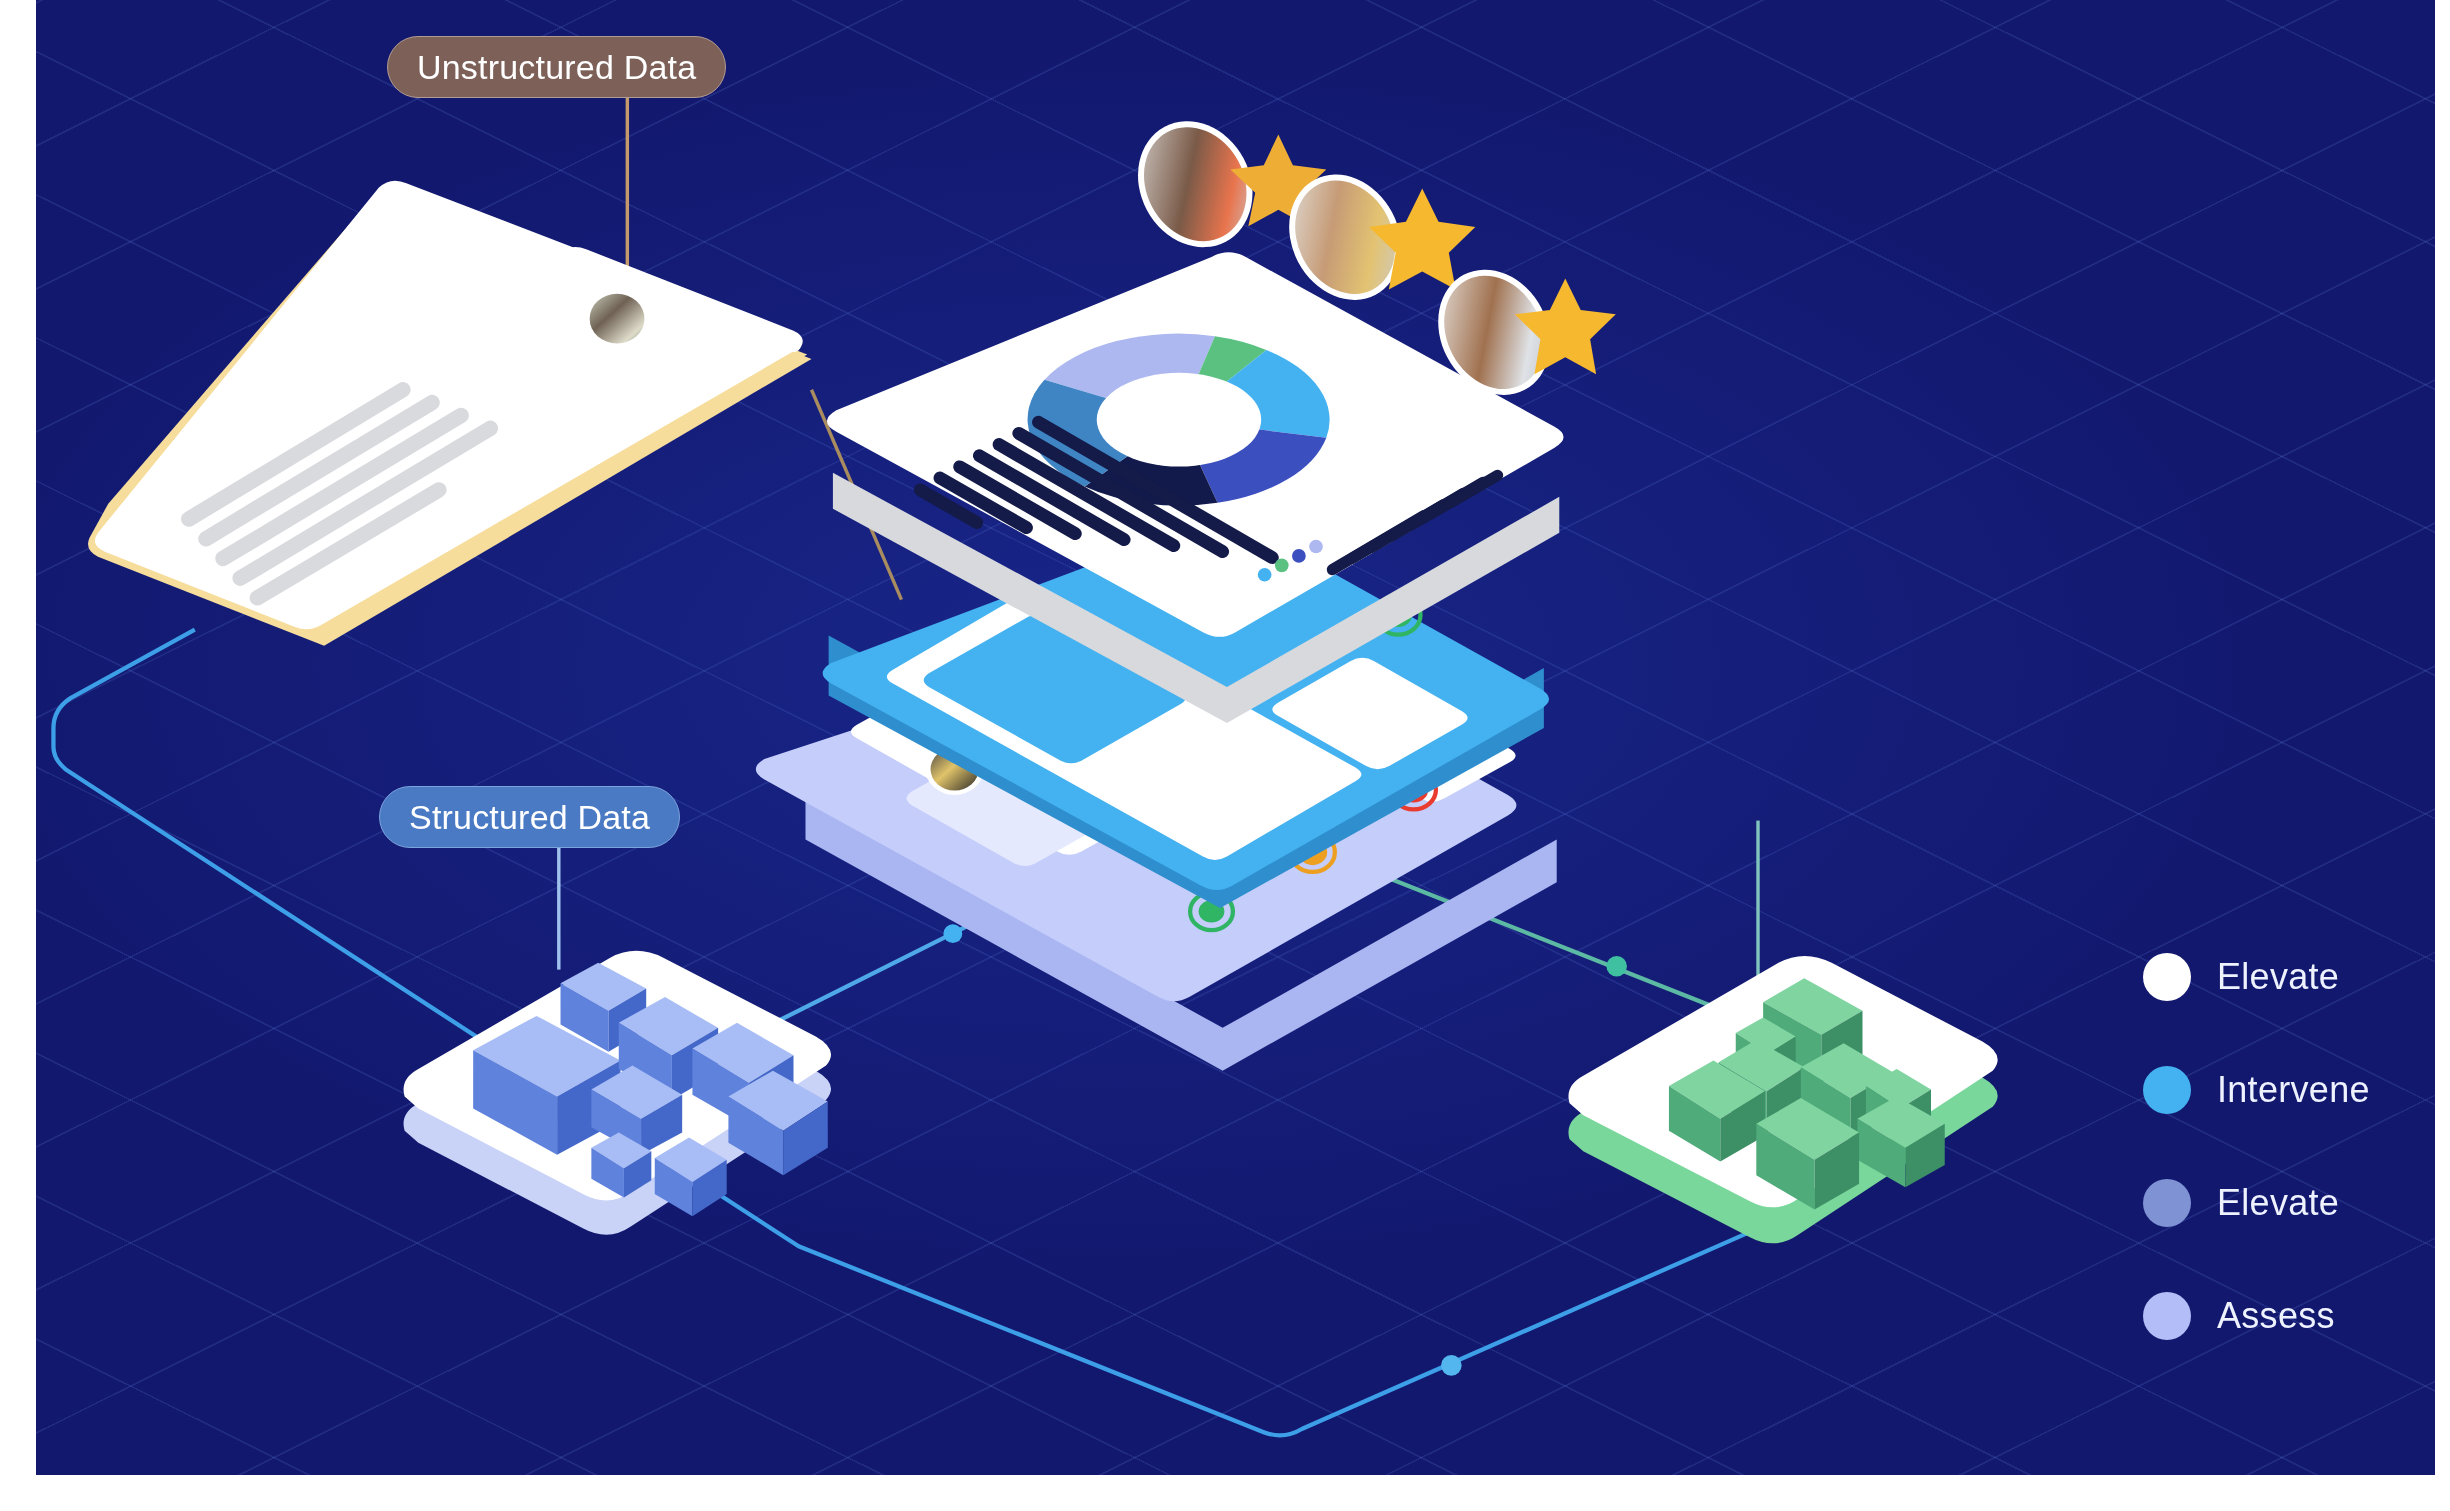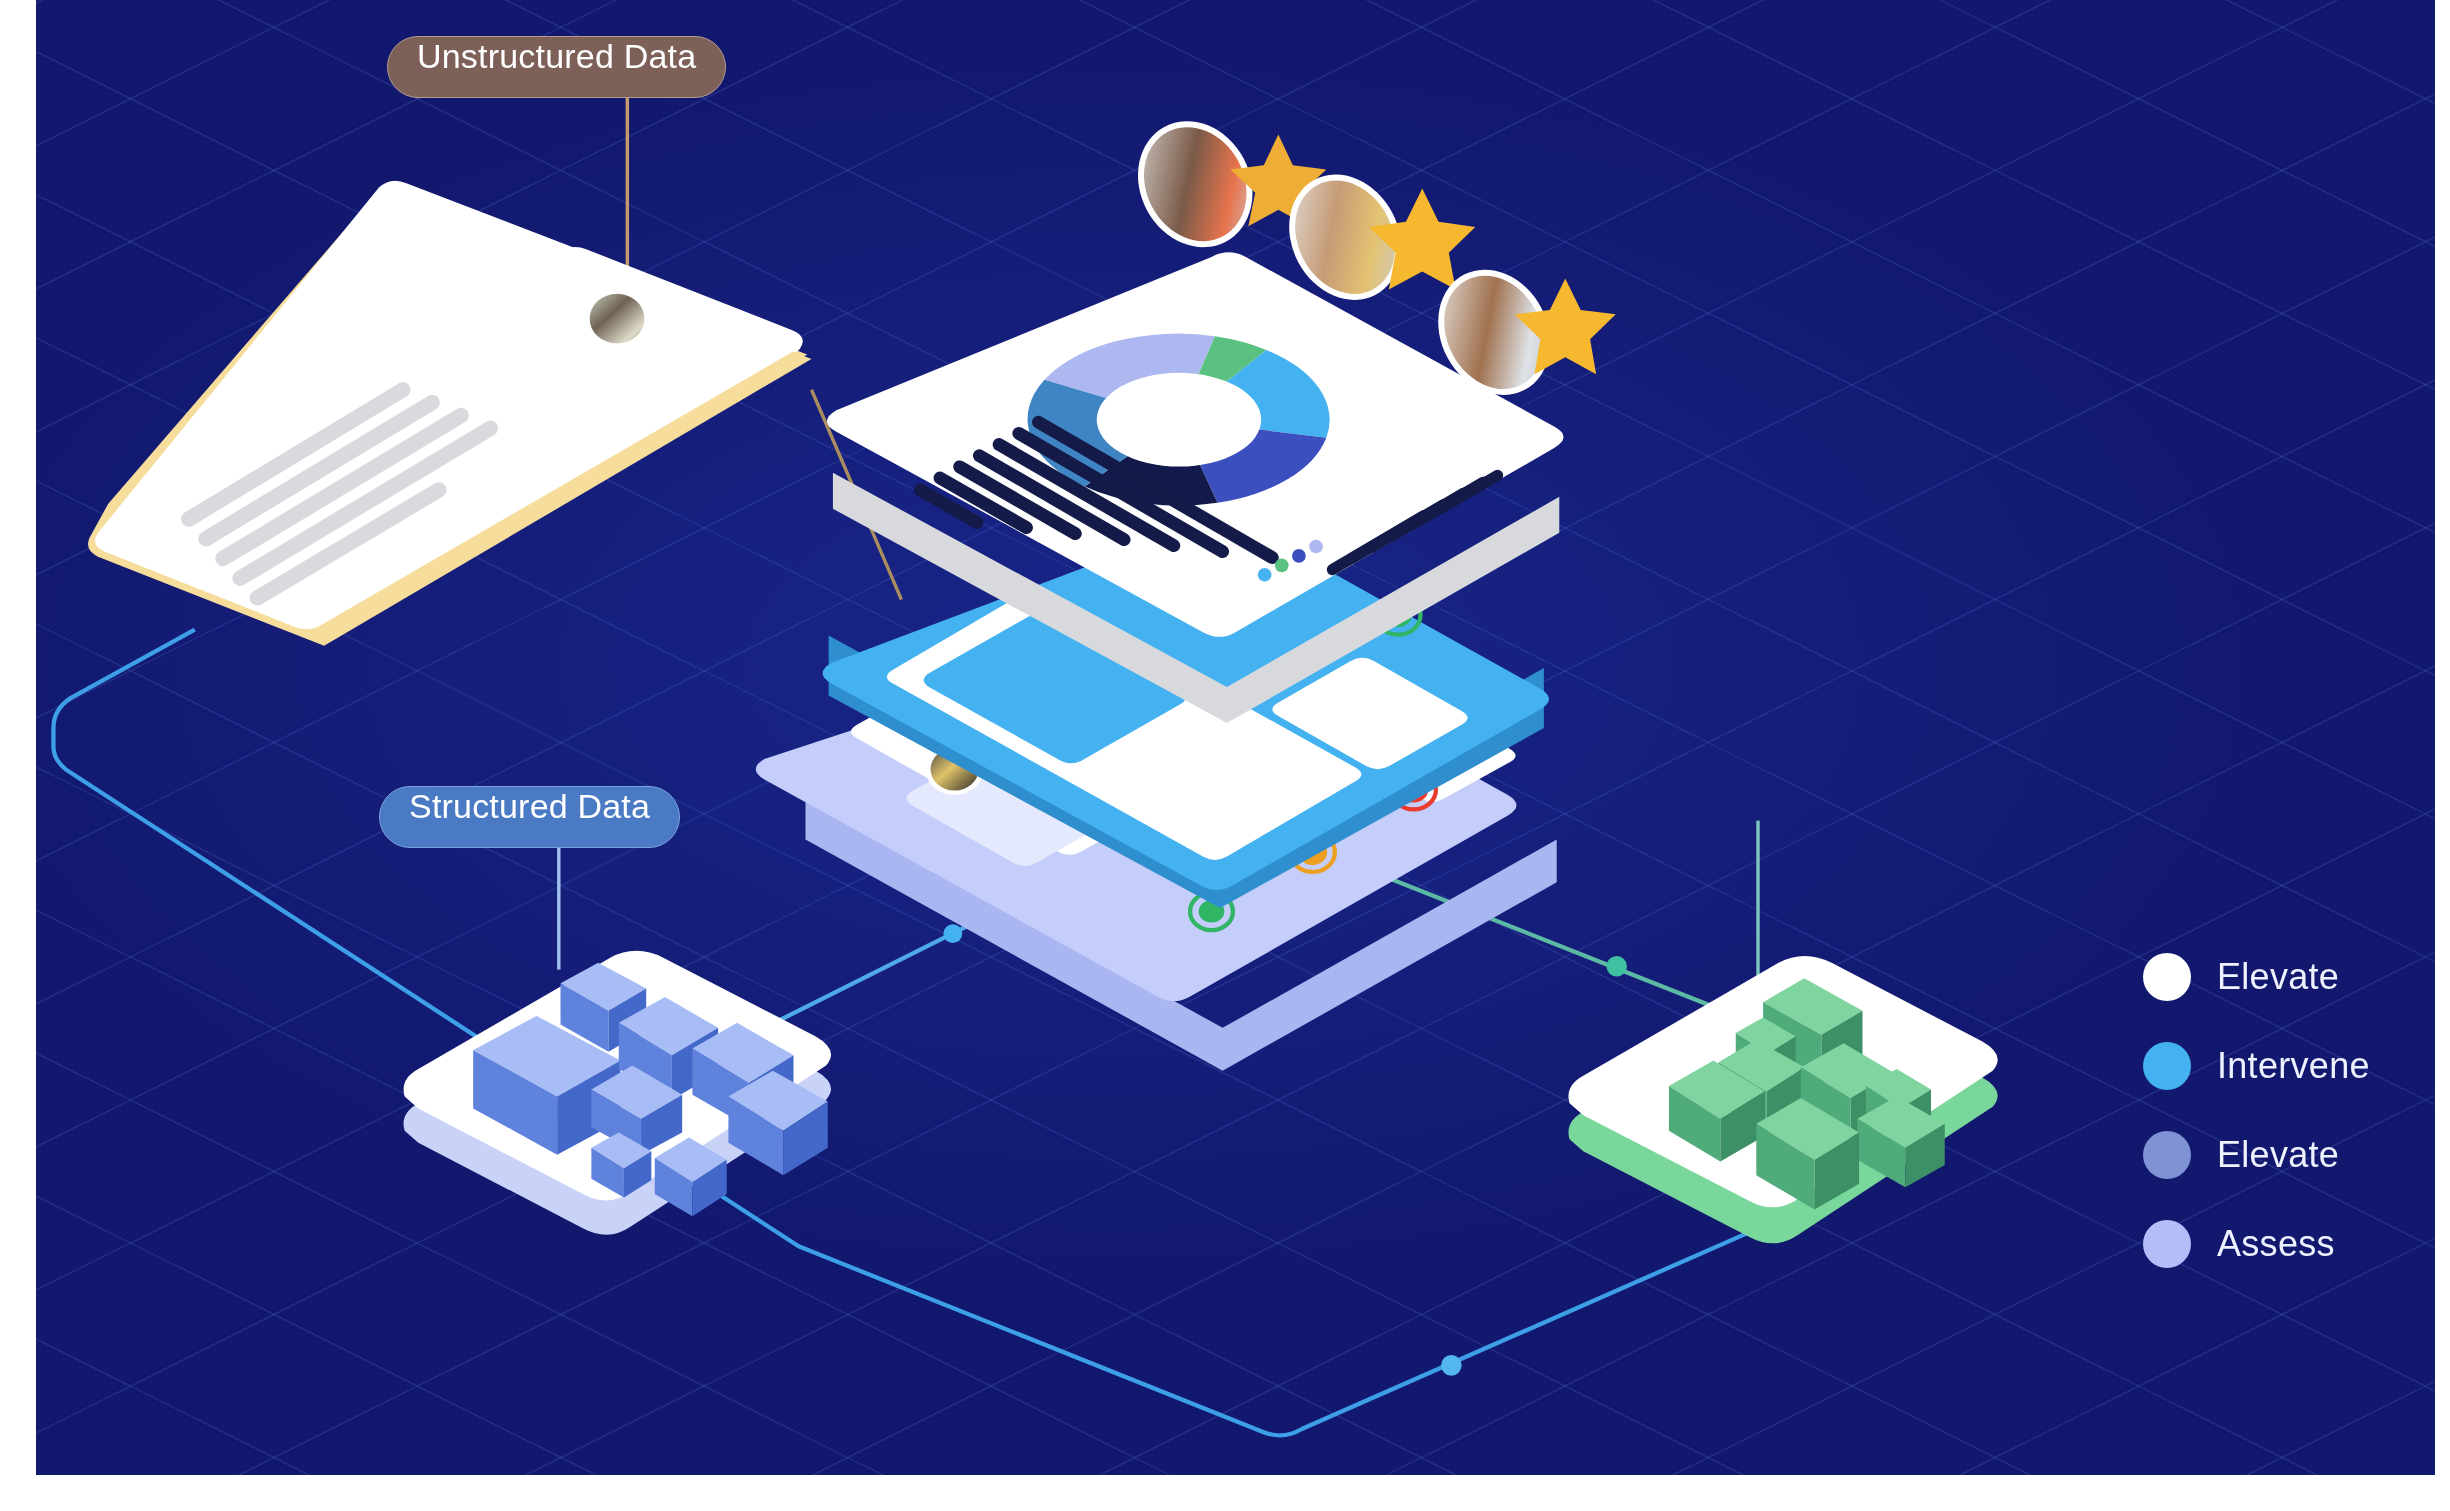--- a/index.html
+++ b/index.html
@@ -33,39 +33,39 @@
   }
 
   svg.layer{position:absolute;left:0;top:0;width:2399px;height:1475px;overflow:visible;}
   #wires{z-index:3;}
   #art{z-index:5;}
   #topart{z-index:9;}
 
   
   .pill{
     position:absolute;z-index:12;
-    display:flex;align-items:flex-start;justify-content:center;
+    display:flex;align-items:center;justify-content:center;
     border-radius:856px;
     color:#ffffff;
     font-size:34px;
     letter-spacing:0.2px;
     white-space:nowrap;
     box-sizing:border-box;
     padding:0 29px;
     height:62px;
   }
   #pill-unstructured{left:351px;top:36px;background:#7d6159;border:1.7px solid #b29b92;}
   #pill-structured  {left:343px;top:754px;background:#4a7ac4;border:1.7px solid #7ba3dd;margin-top:32px;}
   #pill-proprietary {left:1540px;top:759px;background:#37808a;border:1.7px solid #6fb0b6;}
 
   
   #legend{
     position:absolute;z-index:14;
     left:2107px;top:953px;
-    display:flex;flex-direction:column;gap:41px;
+    display:flex;flex-direction:column;gap:65px;
   }
   .legend-row{display:flex;align-items:center;gap:26px;}
   .legend-dot{width:48px;height:48px;border-radius:50%;flex:0 0 auto;}
   .legend-label{color:#eef2ff;font-size:36px;letter-spacing:0.3px;}
 </style>
 </head>
 <body>
 
 <div id="stage">
   <div id="canvas">

